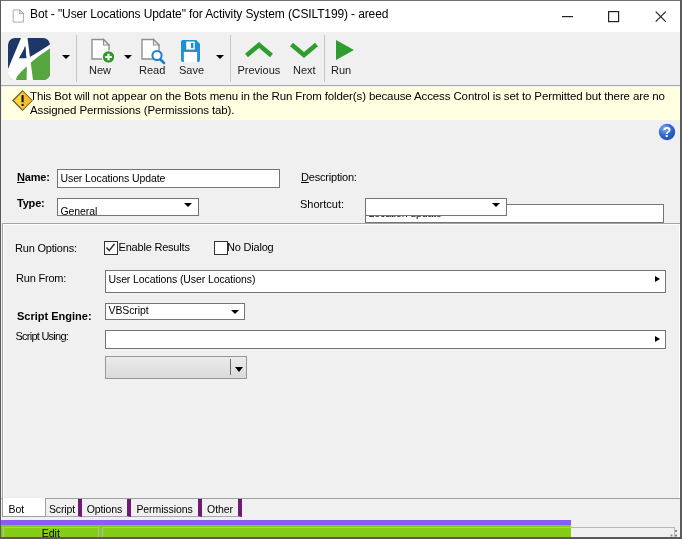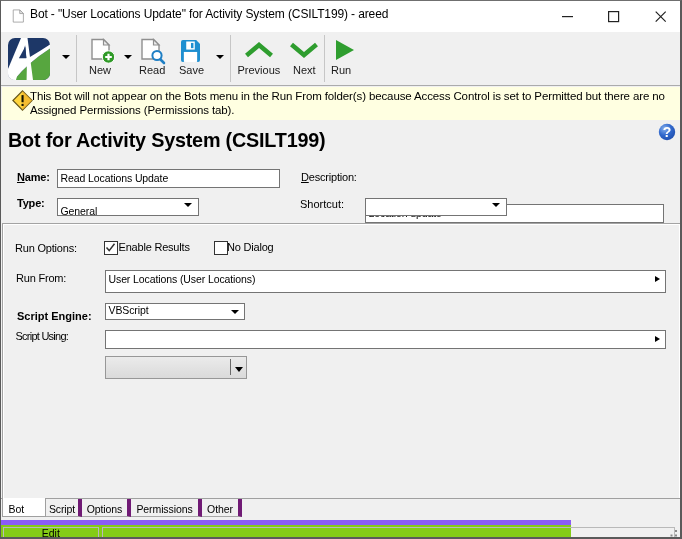--- a/index.html
+++ b/index.html
@@ -139,35 +139,34 @@
   <div id="warn">
     <svg class="abs" style="left:9.5px; top:3.2px;" width="21" height="21" viewBox="0 0 23 23">
       <path d="M11.5 1 L22 11.5 L11.5 22 L1 11.5 Z" fill="#ffd53e" stroke="#66551a" stroke-width="1.3"></path>
       <path d="M11.5 1 L22 11.5 L11.5 22 Z" fill="#f2b42c" opacity="0.75"></path>
       <rect x="10.4" y="5.6" width="2.3" height="7.8" fill="#141400"></rect>
       <rect x="10.4" y="15.2" width="2.3" height="2.3" fill="#141400"></rect>
     </svg>
     <div id="warntext">This Bot will not appear on the Bots menu in the Run From folder(s) because Access Control is set to Permitted but there are no<br>Assigned Permissions (Permissions tab).</div>
   </div>
 
-  <div id="header">Bot for Activity System (CSILT199)</div>
   <svg class="abs" style="left:657px; top:122px;" width="18" height="18" viewBox="0 0 18 18">
     <defs>
       <radialGradient id="hg" cx="35%" cy="30%" r="80%">
         <stop offset="0%" stop-color="#86b0ec"></stop>
           <stop offset="50%" stop-color="#3168cd"></stop>
           <stop offset="100%" stop-color="#1d4cab"></stop>
       </radialGradient>
     </defs>
     <circle cx="9" cy="9" r="8.2" fill="url(#hg)"></circle>
     <text x="9" y="13.6" text-anchor="middle" font-family="Liberation Sans" font-size="14" font-weight="bold" fill="#fff">?</text>
   </svg>
 
   <div class="lbl" style="left:16px; top:170px; font-weight:bold;"><u>N</u>ame:</div>
-  <div class="field" style="left:56px; top:168px; width:223px; height:19px;">Read Locations Update</div>
+  <div class="field" style="left:56px; top:168px; width:223px; height:19px;">User Locations Update</div>
   <div class="lbl" style="left:300px; top:170px;"><u>D</u>escription:</div>
   <div class="field" style="left:364px; top:168px; width:299px; height:19px;margin-top:35px;">Location update</div>
 
   <div class="lbl" style="left:16px; top:195.5px; font-weight:bold;">Type:</div>
   <div class="field" style="left:56px; top:196.5px; width:142px; height:18px; padding-top:6px;">General</div>
   <div class="dntri" style="left:183.3px; top:201.8px;"></div>
   <div class="lbl" style="left:299px; top:197px; letter-spacing:0;">Shortcut:</div>
   <div class="field" style="left:364px; top:196.5px; width:142px; height:18px; padding-top:0.5px;"></div>
   <div class="dntri" style="left:491.3px; top:201.8px;"></div>
 

